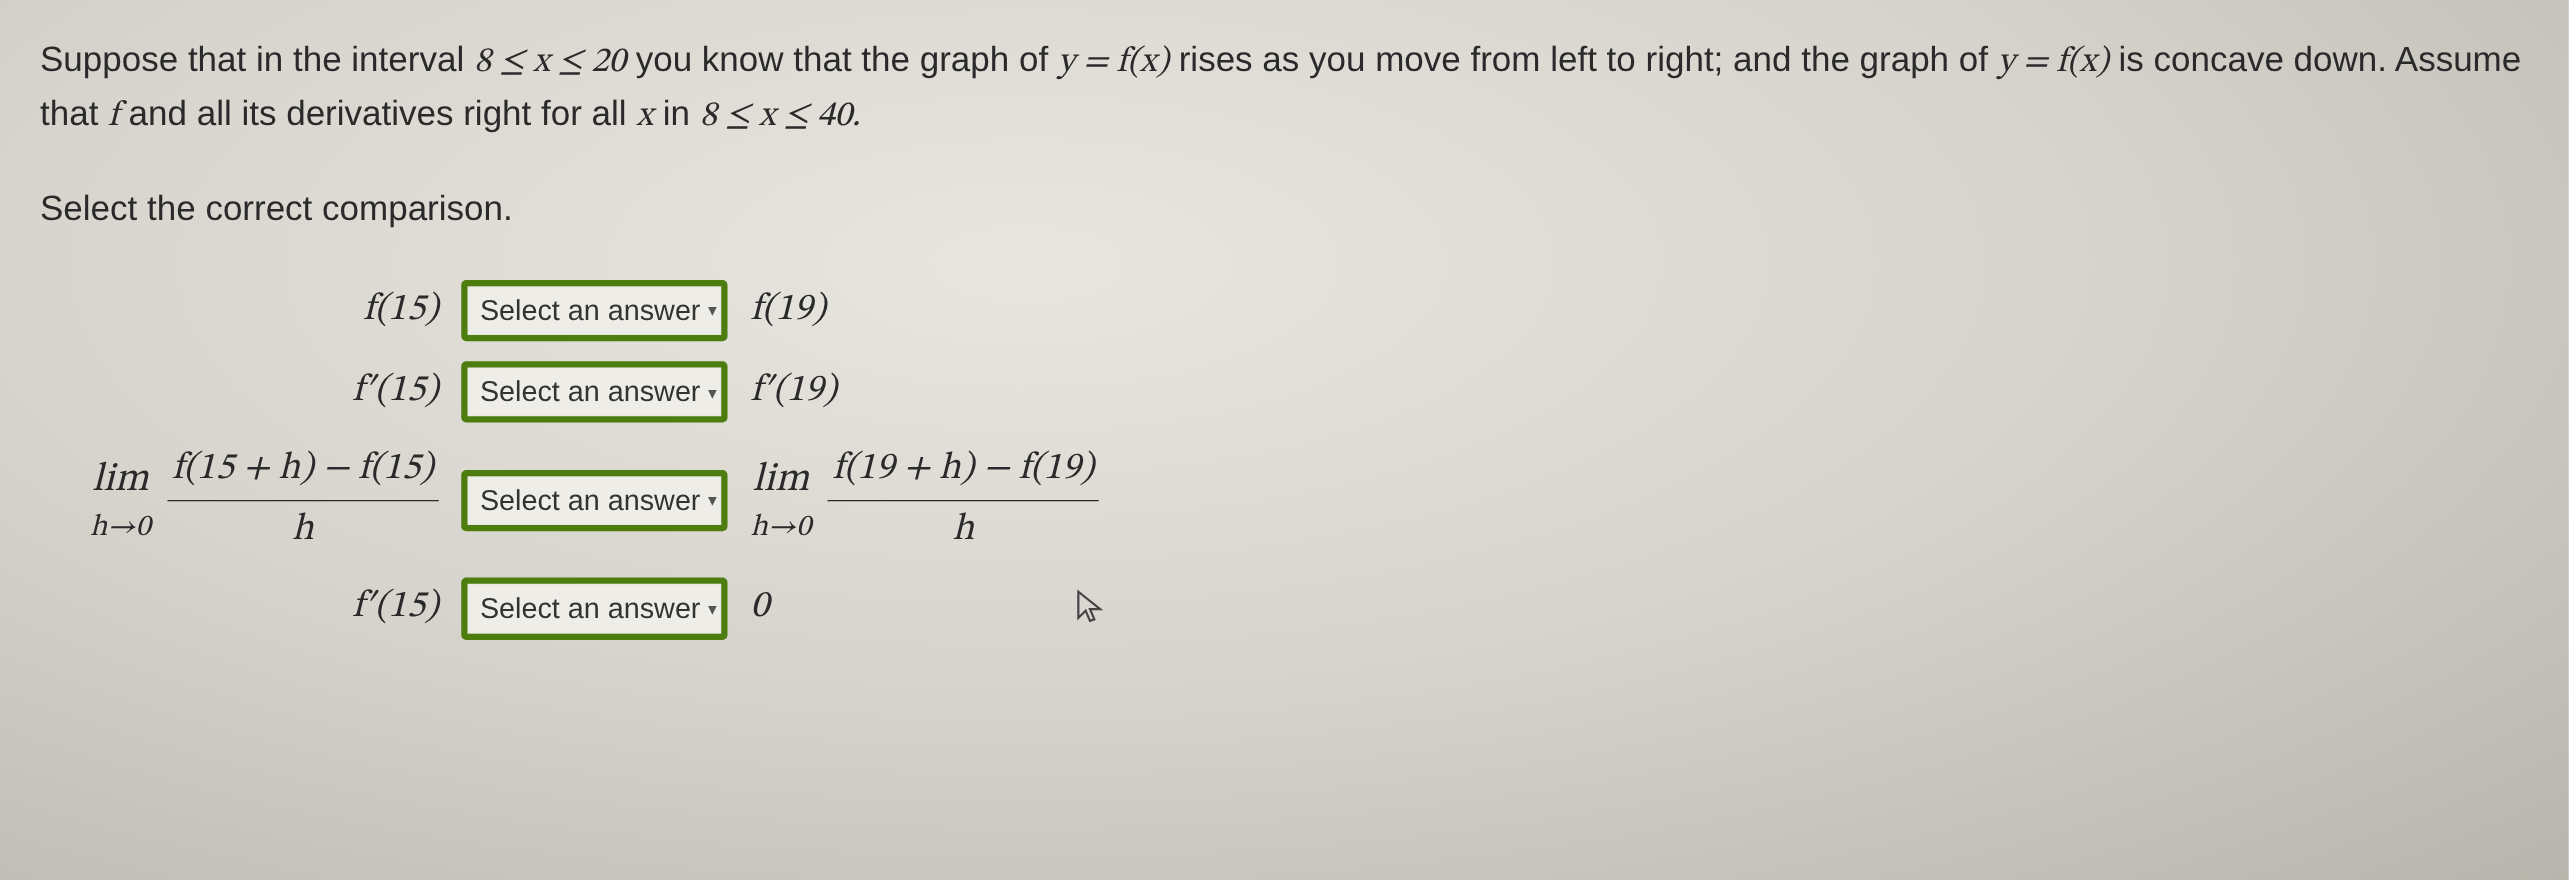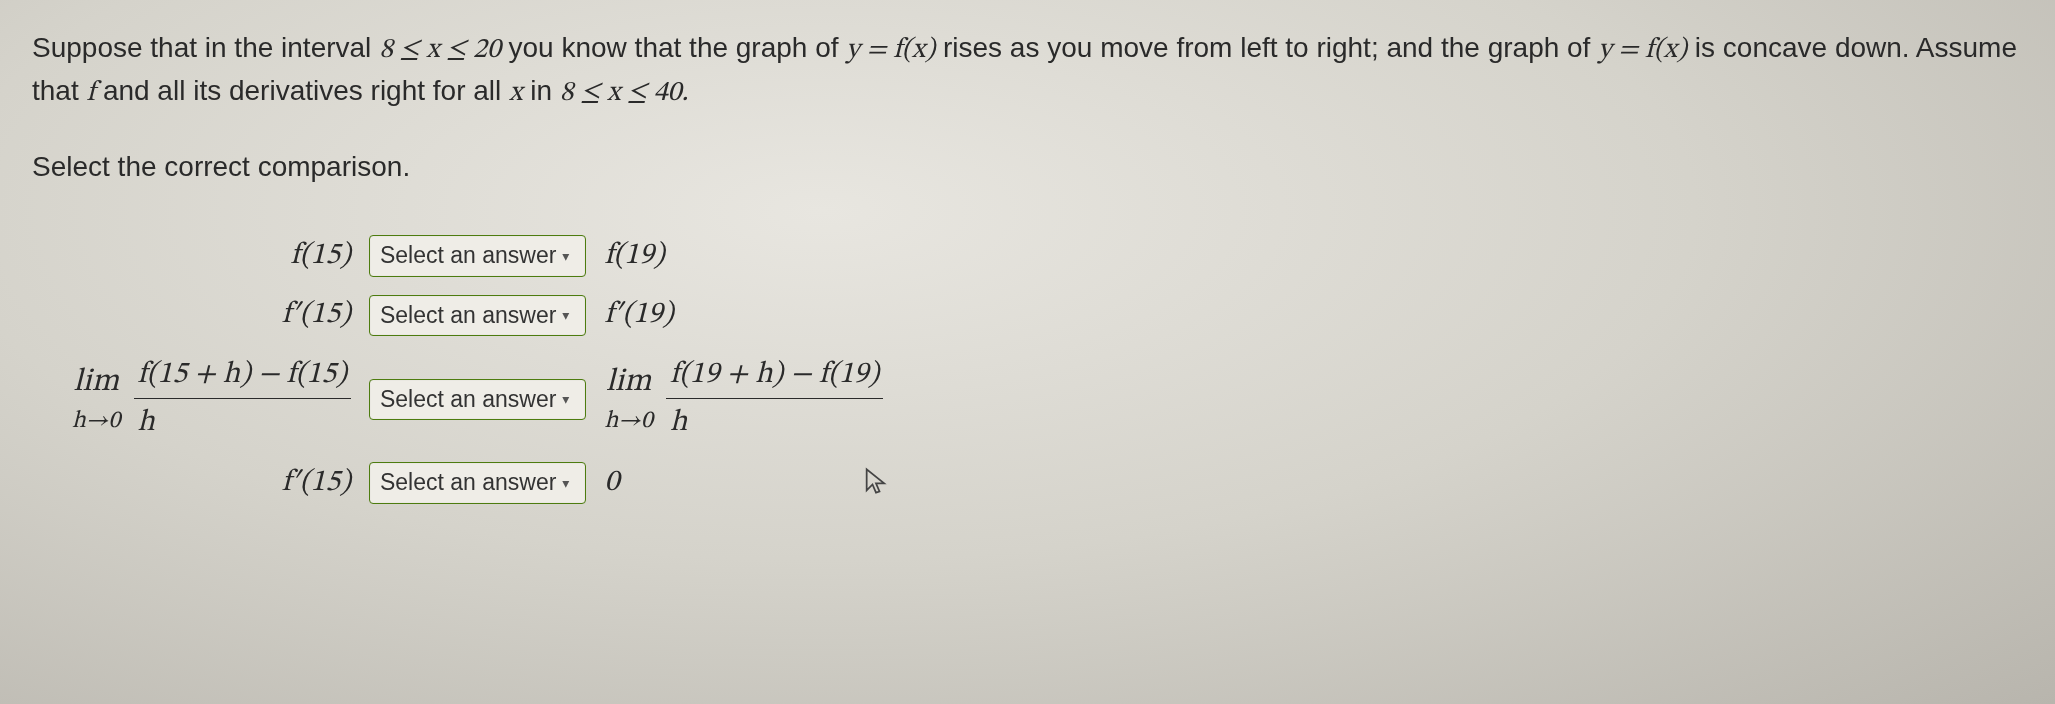--- a/index.html
+++ b/index.html
@@ -14,21 +14,21 @@
     min-height: 704px;
   }
   .problem-text {
     max-width: 1990px;
   }
   .math {
     font-family: 'Cambria Math', 'STIX Two Math', 'Latin Modern Math', Georgia, serif;
     font-style: italic;
   }
   .comparison-grid {
-    margin-top: 46px;
+    margin-top: 36px;
     display: grid;
     grid-template-columns: max-content max-content max-content;
     column-gap: 18px;
     row-gap: 16px;
     align-items: center;
     justify-content: start;
     margin-left: 40px;
   }
   .left-expr {
     justify-self: end;
@@ -40,37 +40,38 @@
     font-family: 'Cambria Math', 'STIX Two Math', Georgia, serif;
     font-size: 30px;
   }
   .select-wrap {
     justify-self: center;
   }
   .select-box {
     display: inline-flex;
     align-items: center;
     gap: 6px;
-    border: 1px solid #4d7c0f;
+    border: 5px solid #4d7c0f;
     background: #efede7;
-    padding: 3px 16px 3px 10px;
+    padding: 3px 4px 3px 10px;
     border-radius: 4px;
     font-size: 23px;
     font-family: 'Segoe UI', Arial, sans-serif;
     color: #333;
     cursor: pointer;
     box-shadow: inset 0 0 1px rgba(0,0,0,0.2);
   }
   .chev {
     font-size: 14px;
     color: #555;
   }
   .frac {
     display: inline-block;
     vertical-align: middle;
+    text-align: center;
   }
   .frac .num { display:block; padding: 0 4px 2px 4px; border-bottom: 1.5px solid #2a2a2a; }
   .frac .den { display:block; padding: 2px 4px 0 4px; }
   .lim {
     display: inline-block;
     vertical-align: middle;
     text-align: center;
     margin-right: 6px;
   }
   .lim .top { display:block; font-size: 32px; }

